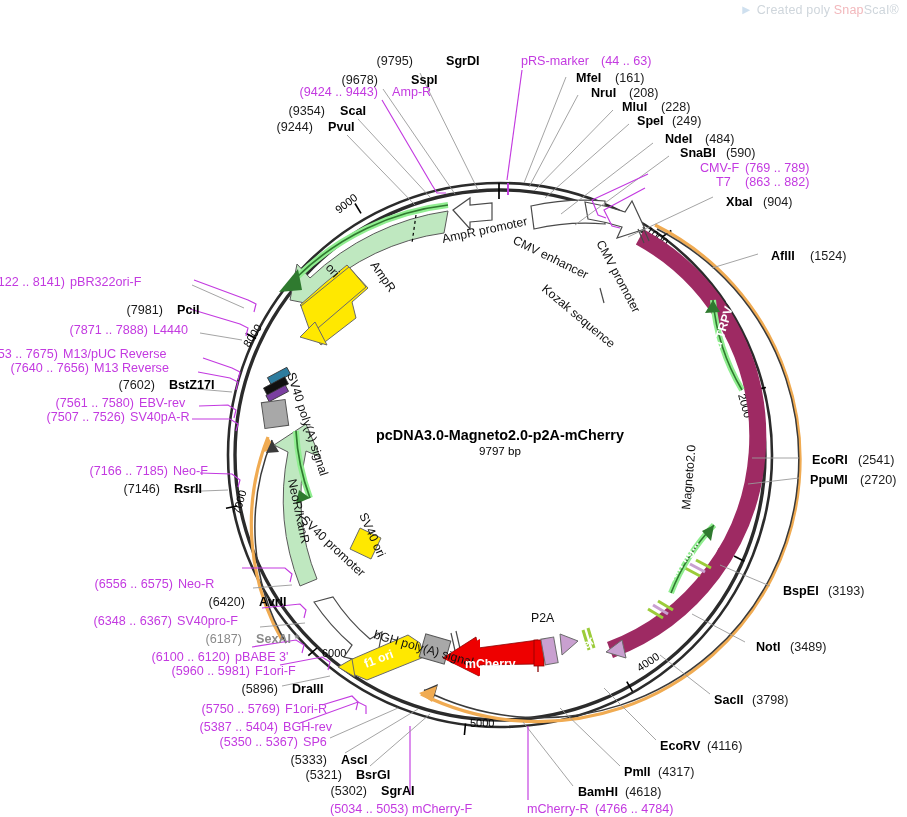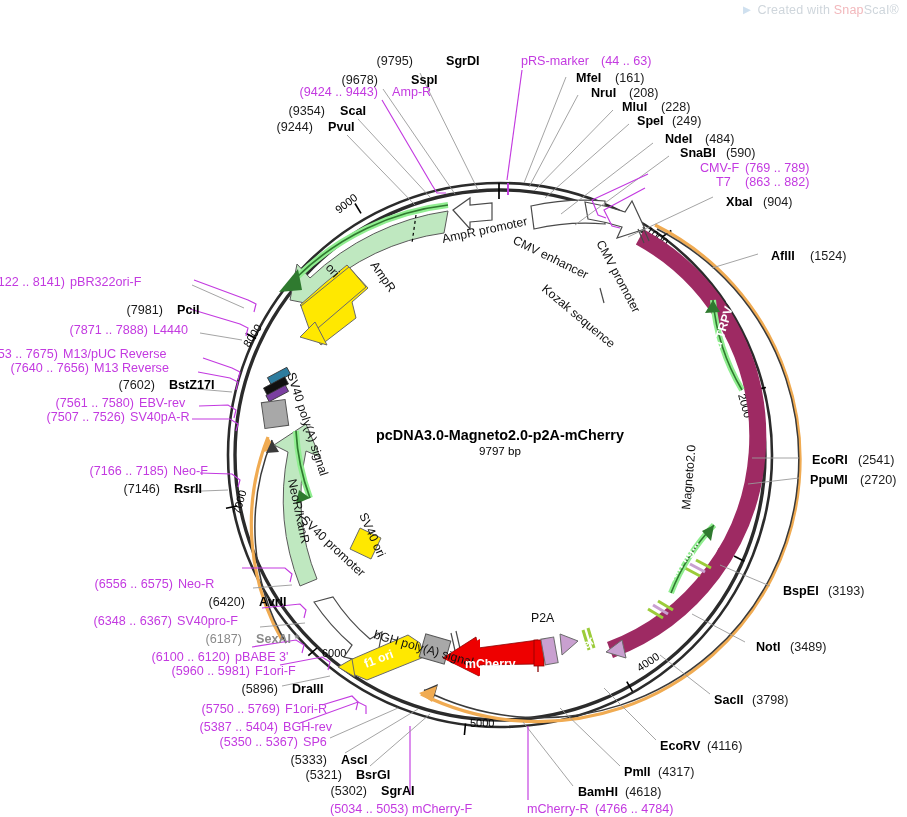--- a/index.html
+++ b/index.html
@@ -26,21 +26,21 @@
   .ttl{font-size:14.4px;font-weight:bold;fill:#000;}
   .sub{font-size:11.6px;fill:#000;}
   .ruler{font-size:11px;fill:#000;}
 </style>
 </head>
 <body>
 
 <div id="stage">
 
   <div class="wm">
-    <span class="tri">►</span><span>Created with </span><span class="sg">Snap</span><span class="ge">ScaI</span><span class="ge">®</span>
+    <span class="tri">►</span><span>Created poly </span><span class="sg">Snap</span><span class="ge">ScaI</span><span class="ge">®</span>
   </div>
 
   <svg width="907" height="817" viewBox="0 0 907 817">
     <defs>
       <marker id="noop"></marker>
     </defs>
 
     <g>
       <circle cx="500" cy="455" r="272" fill="none" stroke="#2b2b2b" stroke-width="2.6"></circle>
       <circle cx="500" cy="455" r="265" fill="none" stroke="#2b2b2b" stroke-width="3.4"></circle>

